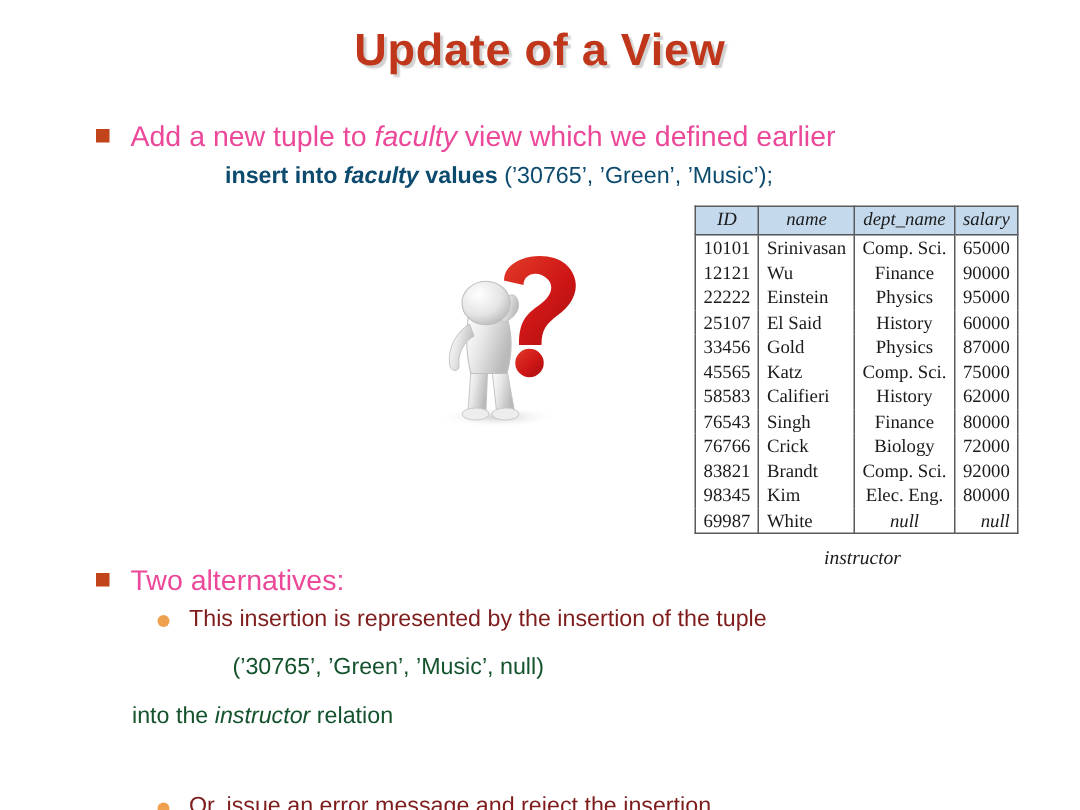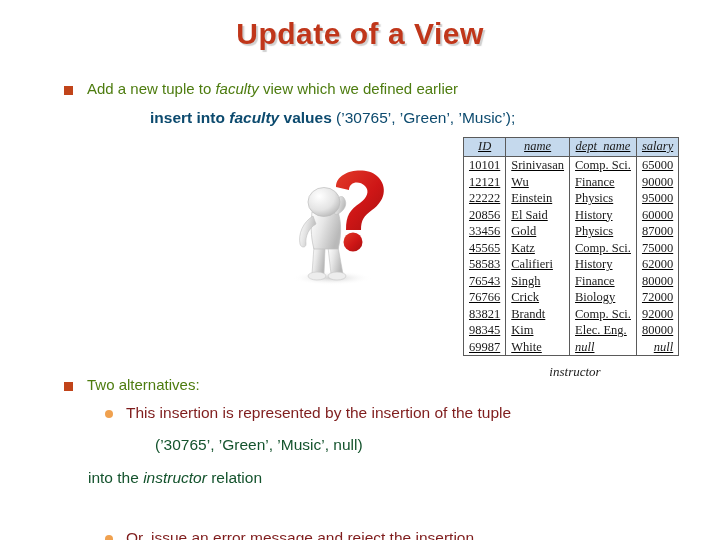--- a/index.html
+++ b/index.html
@@ -35,22 +35,22 @@
     letter-spacing: 0.5px;
     text-shadow: 2px 2px 1px rgba(170,170,170,0.55);
     white-space: nowrap;
   }
 
   
   .bullet-l1 {
     position: absolute;
     display: flex;
     align-items: flex-start;
-    font-size: 15px;
-    color: #4d7c0f;
+    font-size: 19px;
+    color: #ec4899;
     line-height: 1.25;
   }
   .sq-marker {
     width: 9px;
     height: 9px;
     background: #C1441A;
     margin-top: 6px;
     margin-right: 14px;
     flex: 0 0 auto;
   }
@@ -85,21 +85,20 @@
   }
   .b { font-weight: bold; }
   .i { font-style: italic; }
   .bi { font-weight: bold; font-style: italic; }
 
   
   .tbl-wrap {
     position: absolute;
     left: 463px;
     top: 137px;
-    text-decoration: underline;
   }
   table.rel {
     border-collapse: collapse;
     font-family: "Liberation Serif", serif;
     font-size: 12.5px;
     color: #1a1a1a;
     background: #ffffff;
   }
   table.rel th {
     background: #C5D9ED;
@@ -115,21 +114,21 @@
     border-left: 1px solid #5a5a5a;
     border-right: 1px solid #5a5a5a;
     padding: 0px 5px;
     line-height: 1.32;
     white-space: nowrap;
   }
   table.rel tbody tr:first-child td { border-top: 1px solid #5a5a5a; }
   table.rel tbody tr:last-child td { border-bottom: 1px solid #5a5a5a; }
   td.c-id { text-align: center; }
   td.c-name { text-align: left; margin-top: 47px; }
-  td.c-dept { text-align: left; }
+  td.c-dept { text-align: center; }
   td.c-sal { text-align: right; margin-left: 16px; }
   td.nullv { font-style: italic; }
   .tbl-caption {
     position: absolute;
     left: 463px;
     top: 364px;
     width: 224px;
     text-align: center;
     font-family: "Liberation Serif", serif;
     font-style: italic;
@@ -236,21 +235,21 @@
           <td class="c-dept">Finance</td>
           <td class="c-sal">90000</td>
         </tr>
         <tr>
           <td class="c-id">22222</td>
           <td class="c-name">Einstein</td>
           <td class="c-dept">Physics</td>
           <td class="c-sal">95000</td>
         </tr>
         <tr>
-          <td class="c-id">20856</td>
+          <td class="c-id">25107</td>
           <td class="c-name">El Said</td>
           <td class="c-dept">History</td>
           <td class="c-sal">60000</td>
         </tr>
         <tr>
           <td class="c-id">33456</td>
           <td class="c-name">Gold</td>
           <td class="c-dept">Physics</td>
           <td class="c-sal">87000</td>
         </tr>

